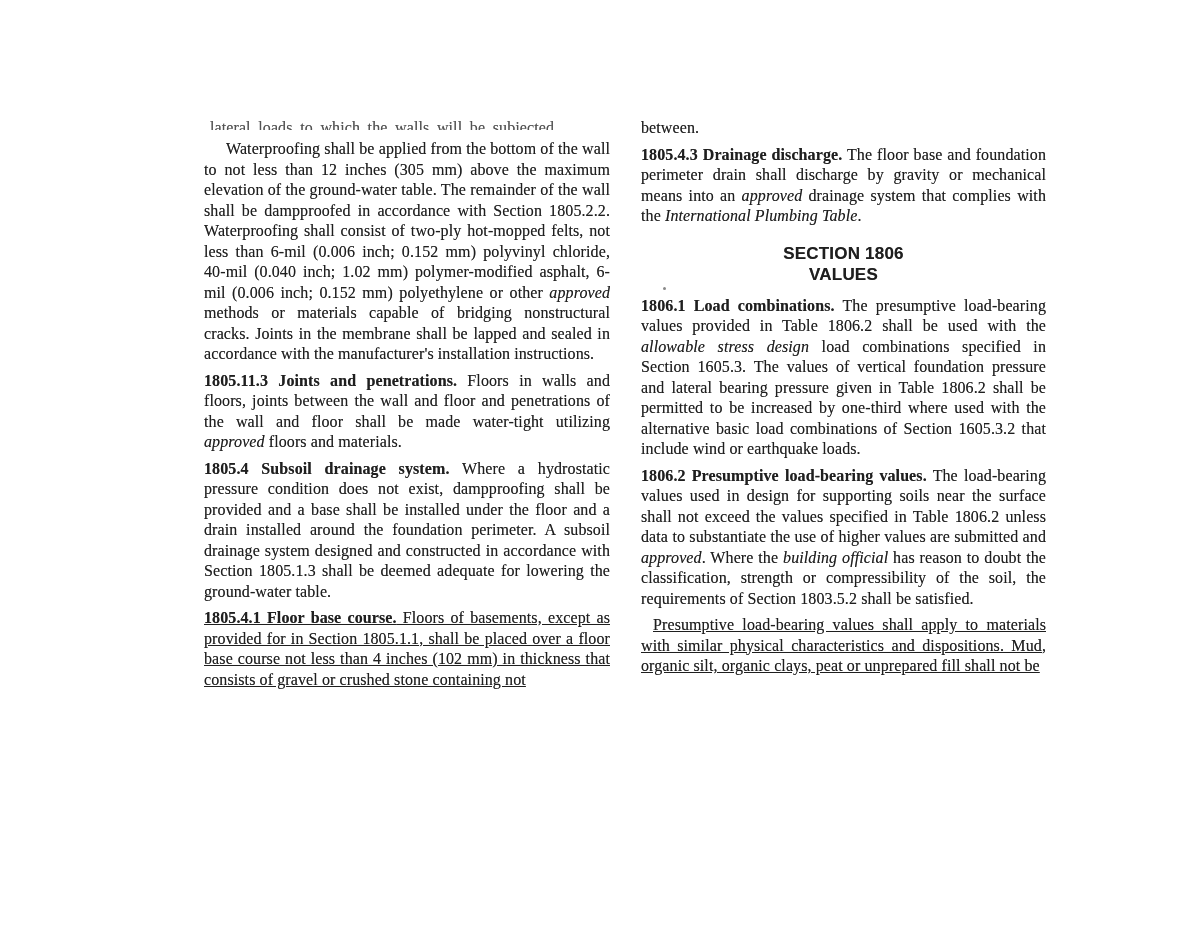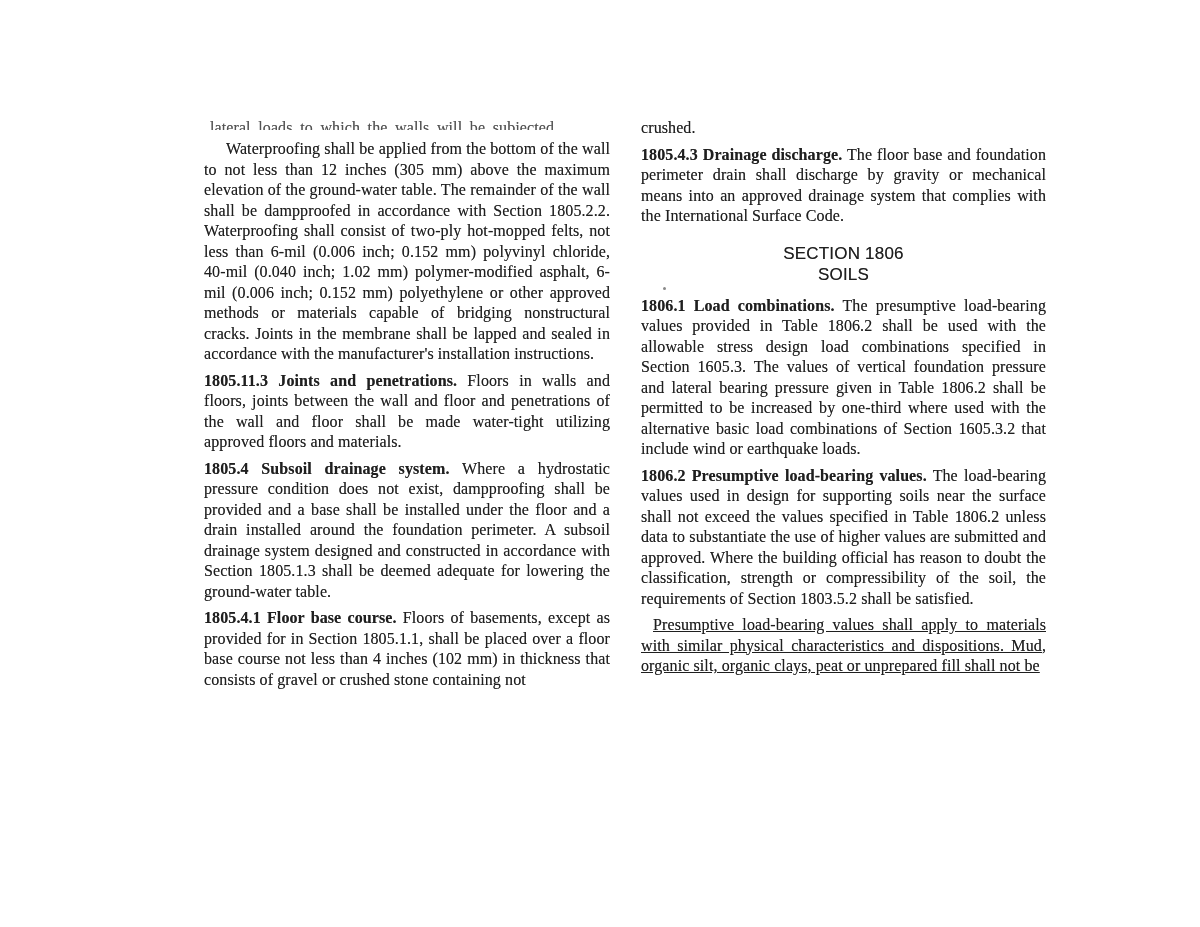--- a/index.html
+++ b/index.html
@@ -31,47 +31,47 @@
   .col-left  { left: 204px; top: 118px; width: 406px; }
   .col-right { left: 641px; top: 118px; width: 405px; }
 
   .col p { margin: 0 0 6px 0; }
 
   
   .s-cont-first { margin-left: 10px; text-indent: 22px; }
   .s-subsub     { margin-left: 36px; }
   .s-sub        { margin-left: 18px; }
   .s-flush      { }
-  .s-sub2       { margin-left: 21px; }
+  .s-sub2       { margin-left: 21px; text-decoration: underline; }
   .s-cont       { margin-left: 13px; }
   .s-main       { margin-left: 13px; }
   .s-exception  { margin-left: 35px; }
   .s-final      { text-indent: 12px; text-decoration: underline; }
 
   .b { font-weight: bold; }
-  .i { }
+  .i { font-style: italic; }
 
   
   .clipped-line {
     height: 12px;
     overflow: hidden;
     margin: 0 0 9px 6px;
     opacity: 0.82;
   }
   .clipped-line span {
     display: block;
     white-space: nowrap;
     word-spacing: 3.5px;
     filter: blur(0.45px);
     color: #2e2e2e;
   }
 
   .heading {
     font-family: "Liberation Sans", "DejaVu Sans", sans-serif;
-    font-weight: normal;
+    font-weight: bold;
     font-size: 17px;
     line-height: 21.5px;
     text-align: center;
     letter-spacing: 0.2px;
     margin: 16px 0 10px 0;
     text-shadow: 0 0 0.5px rgba(25,25,25,0.6);
   }
 
   .artifact-dot {
     position: absolute;
@@ -96,26 +96,26 @@
     <div>
         <p class="s-cont-first"><span>Waterproofing shall be applied from the bottom of the wall to not less than 12 inches (305 mm) above the maximum elevation of the ground-water table. The remainder of the wall shall be dampproofed in accordance with Section 1805.2.2. Waterproofing shall consist of two-ply hot-mopped felts, not less than 6-mil (0.006 inch; 0.152 mm) polyvinyl chloride, 40-mil (0.040 inch; 1.02 mm) polymer-modified asphalt, 6-mil (0.006 inch; 0.152 mm) polyethylene or other </span><span class="i">approved</span><span> methods or materials capable of bridging nonstructural cracks. Joints in the membrane shall be lapped and sealed in accordance with the manufacturer's installation instructions.</span></p>
         <p class="s-sub"><span class="b">1805.11.3 Joints and penetrations.</span><span> Floors in walls and floors, joints between the wall and floor and penetrations of the wall and floor shall be made water-tight utilizing </span><span class="i">approved</span><span> floors and materials.</span></p>
         <p class="s-flush"><span class="b">1805.4 Subsoil drainage system.</span><span> Where a hydrostatic pressure condition does not exist, dampproofing shall be provided and a base shall be installed under the floor and a drain installed around the foundation perimeter. A subsoil drainage system designed and constructed in accordance with Section 1805.1.3 shall be deemed adequate for lowering the ground-water table.</span></p>
         <p class="s-sub2"><span class="b">1805.4.1 Floor base course.</span><span> Floors of basements, except as provided for in Section 1805.1.1, shall be placed over a floor base course not less than 4 inches (102 mm) in thickness that consists of gravel or crushed stone containing not</span></p>
       </div>
   </div>
 
   <div class="col col-right">
     <div>
-        <p class="s-cont"><span>crushed.</span></p>
-        <p class="s-main"><span class="b">1805.4.3 Drainage discharge.</span><span> The floor base and foundation perimeter drain shall discharge by gravity or mechanical means into an </span><span class="i">approved</span><span> drainage system that complies with the </span><span class="i">International Surface Code</span><span>.</span></p>
+        <p class="s-cont"><span>between.</span></p>
+        <p class="s-main"><span class="b">1805.4.3 Drainage discharge.</span><span> The floor base and foundation perimeter drain shall discharge by gravity or mechanical means into an </span><span class="i">approved</span><span> drainage system that complies with the </span><span class="i">International Plumbing Table</span><span>.</span></p>
       </div>
     <div class="heading">
       <div>SECTION 1806</div>
-      <div>SOILS</div>
+      <div>VALUES</div>
     </div>
     <div>
         <p class="s-flush"><span class="b">1806.1 Load combinations.</span><span> The presumptive load-bearing values provided in Table 1806.2 shall be used with the </span><span class="i">allowable stress design</span><span> load combinations specified in Section 1605.3. The values of vertical foundation pressure and lateral bearing pressure given in Table 1806.2 shall be permitted to be increased by one-third where used with the alternative basic load combinations of Section 1605.3.2 that include wind or earthquake loads.</span></p>
         <p class="s-flush"><span class="b">1806.2 Presumptive load-bearing values.</span><span> The load-bearing values used in design for supporting soils near the surface shall not exceed the values specified in Table 1806.2 unless data to substantiate the use of higher values are submitted and </span><span class="i">approved</span><span>. Where the </span><span class="i">building official</span><span> has reason to doubt the classification, strength or compressibility of the soil, the requirements of Section 1803.5.2 shall be satisfied.</span></p>
         <p class="s-final"><span>Presumptive load-bearing values shall apply to materials with similar physical characteristics and dispositions. Mud, organic silt, organic clays, peat or unprepared fill shall not be</span></p>
       </div>
   </div>
 
   <div class="artifact-dot"></div>
 

